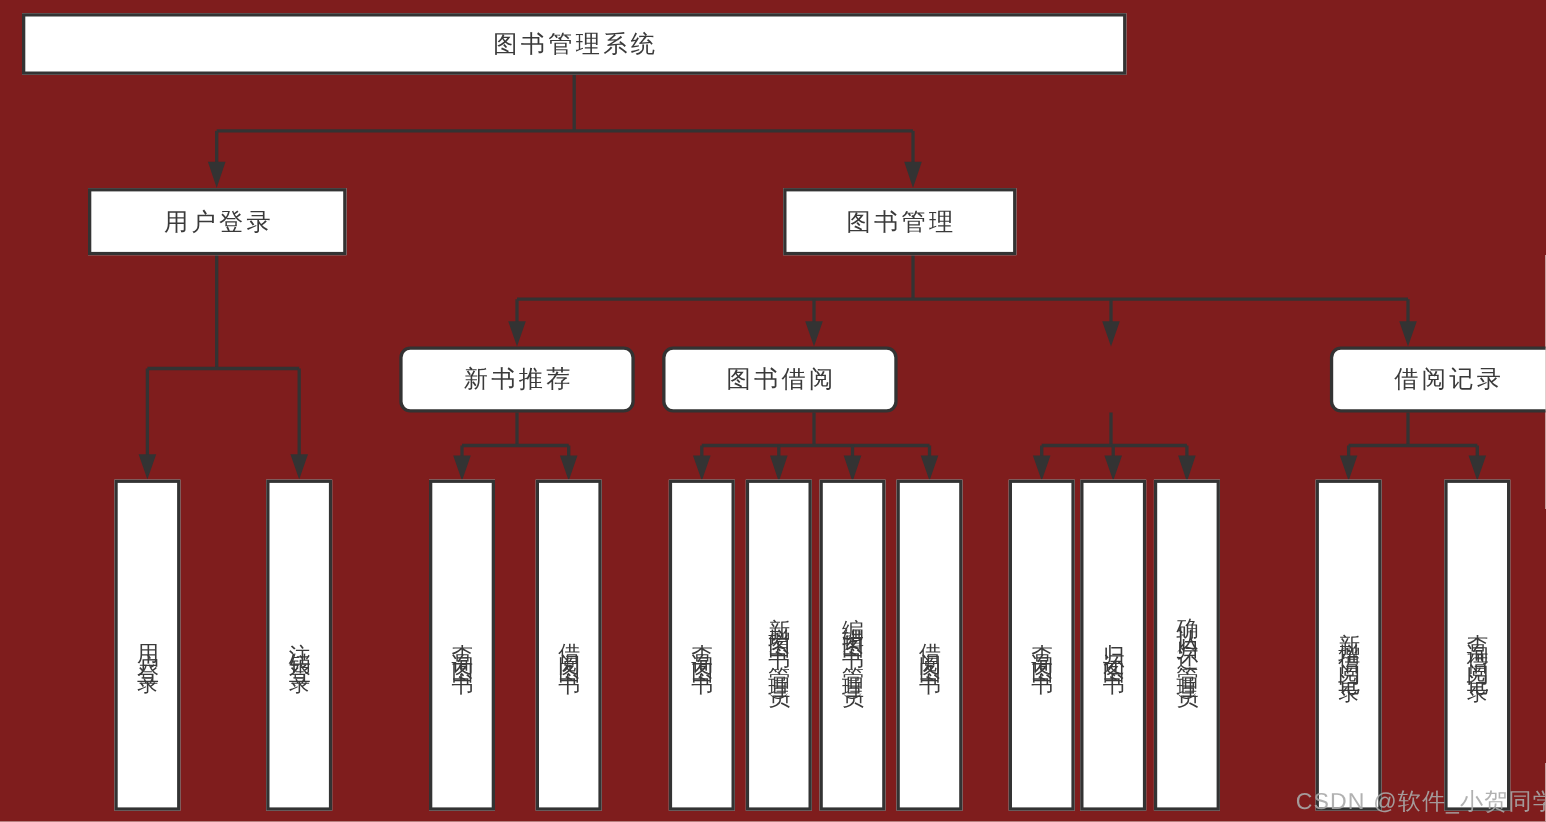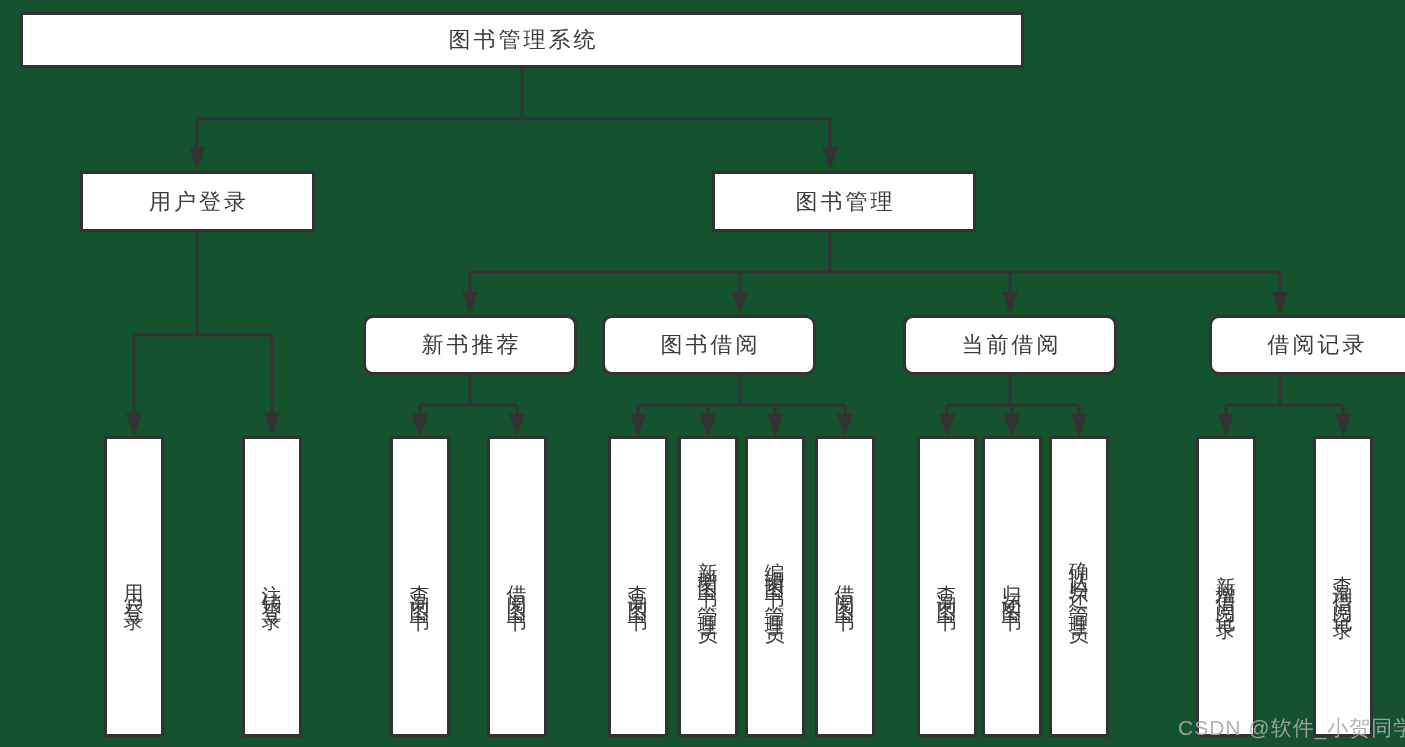--- a/index.html
+++ b/index.html
@@ -8,21 +8,21 @@
     background: #ffffff;
     width: 1405px;
     height: 747px;
     overflow: hidden;
     font-family: "Liberation Sans", sans-serif;
   }
   .stage {
     position: relative;
     width: 1405px;
     height: 747px;
-    background: #14532d;
+    background: #7f1d1d;
   }
   .connectors {
     position: absolute;
     left: 0;
     top: 0;
     z-index: 1;
   }
   .node {
     position: absolute;
     box-sizing: border-box;
@@ -36,21 +36,21 @@
   }
   .hbox {
     font-size: 22px;
     letter-spacing: 3px;
     text-indent: 3px;
     white-space: nowrap;
   }
   .root  { left: 20px;  top: 12px;  width: 1004px; height: 56px; }
   .lvl2  { top: 171px; height: 61px; }
   .n-userlogin { left: 80px;  width: 235px; }
-  .n-bookmgmt  { left: 712px; width: 264px; justify-content: center; }
+  .n-bookmgmt  { left: 712px; width: 212px; justify-content: center; }
   .lvl3  { top: 315px; height: 60px; width: 214px; border-radius: 10px; }
   .n-newbook { left: 363px; }
   .n-borrow  { left: 602px; }
   .n-current { left: 903px; }
   .n-records { left: 1173px; margin-left: 36px; }
   .vbox {
     top: 436px;
     width: 60px;
     height: 301px;
   }
@@ -171,23 +171,20 @@
   <div class="node hbox lvl2 n-bookmgmt">
     <span>图书管理</span>
   </div>
 
   <div class="node hbox lvl3 n-newbook">
     <span>新书推荐</span>
   </div>
   <div class="node hbox lvl3 n-borrow">
     <span>图书借阅</span>
   </div>
-  <div class="node hbox lvl3 n-current">
-    <span>当前借阅</span>
-  </div>
   <div class="node hbox lvl3 n-records">
     <span>借阅记录</span>
   </div>
 
   <div class="node vbox v1">
     <span class="vtext">用户登录</span>
   </div>
   <div class="node vbox v2">
     <span class="vtext">注销登录</span>
   </div>

